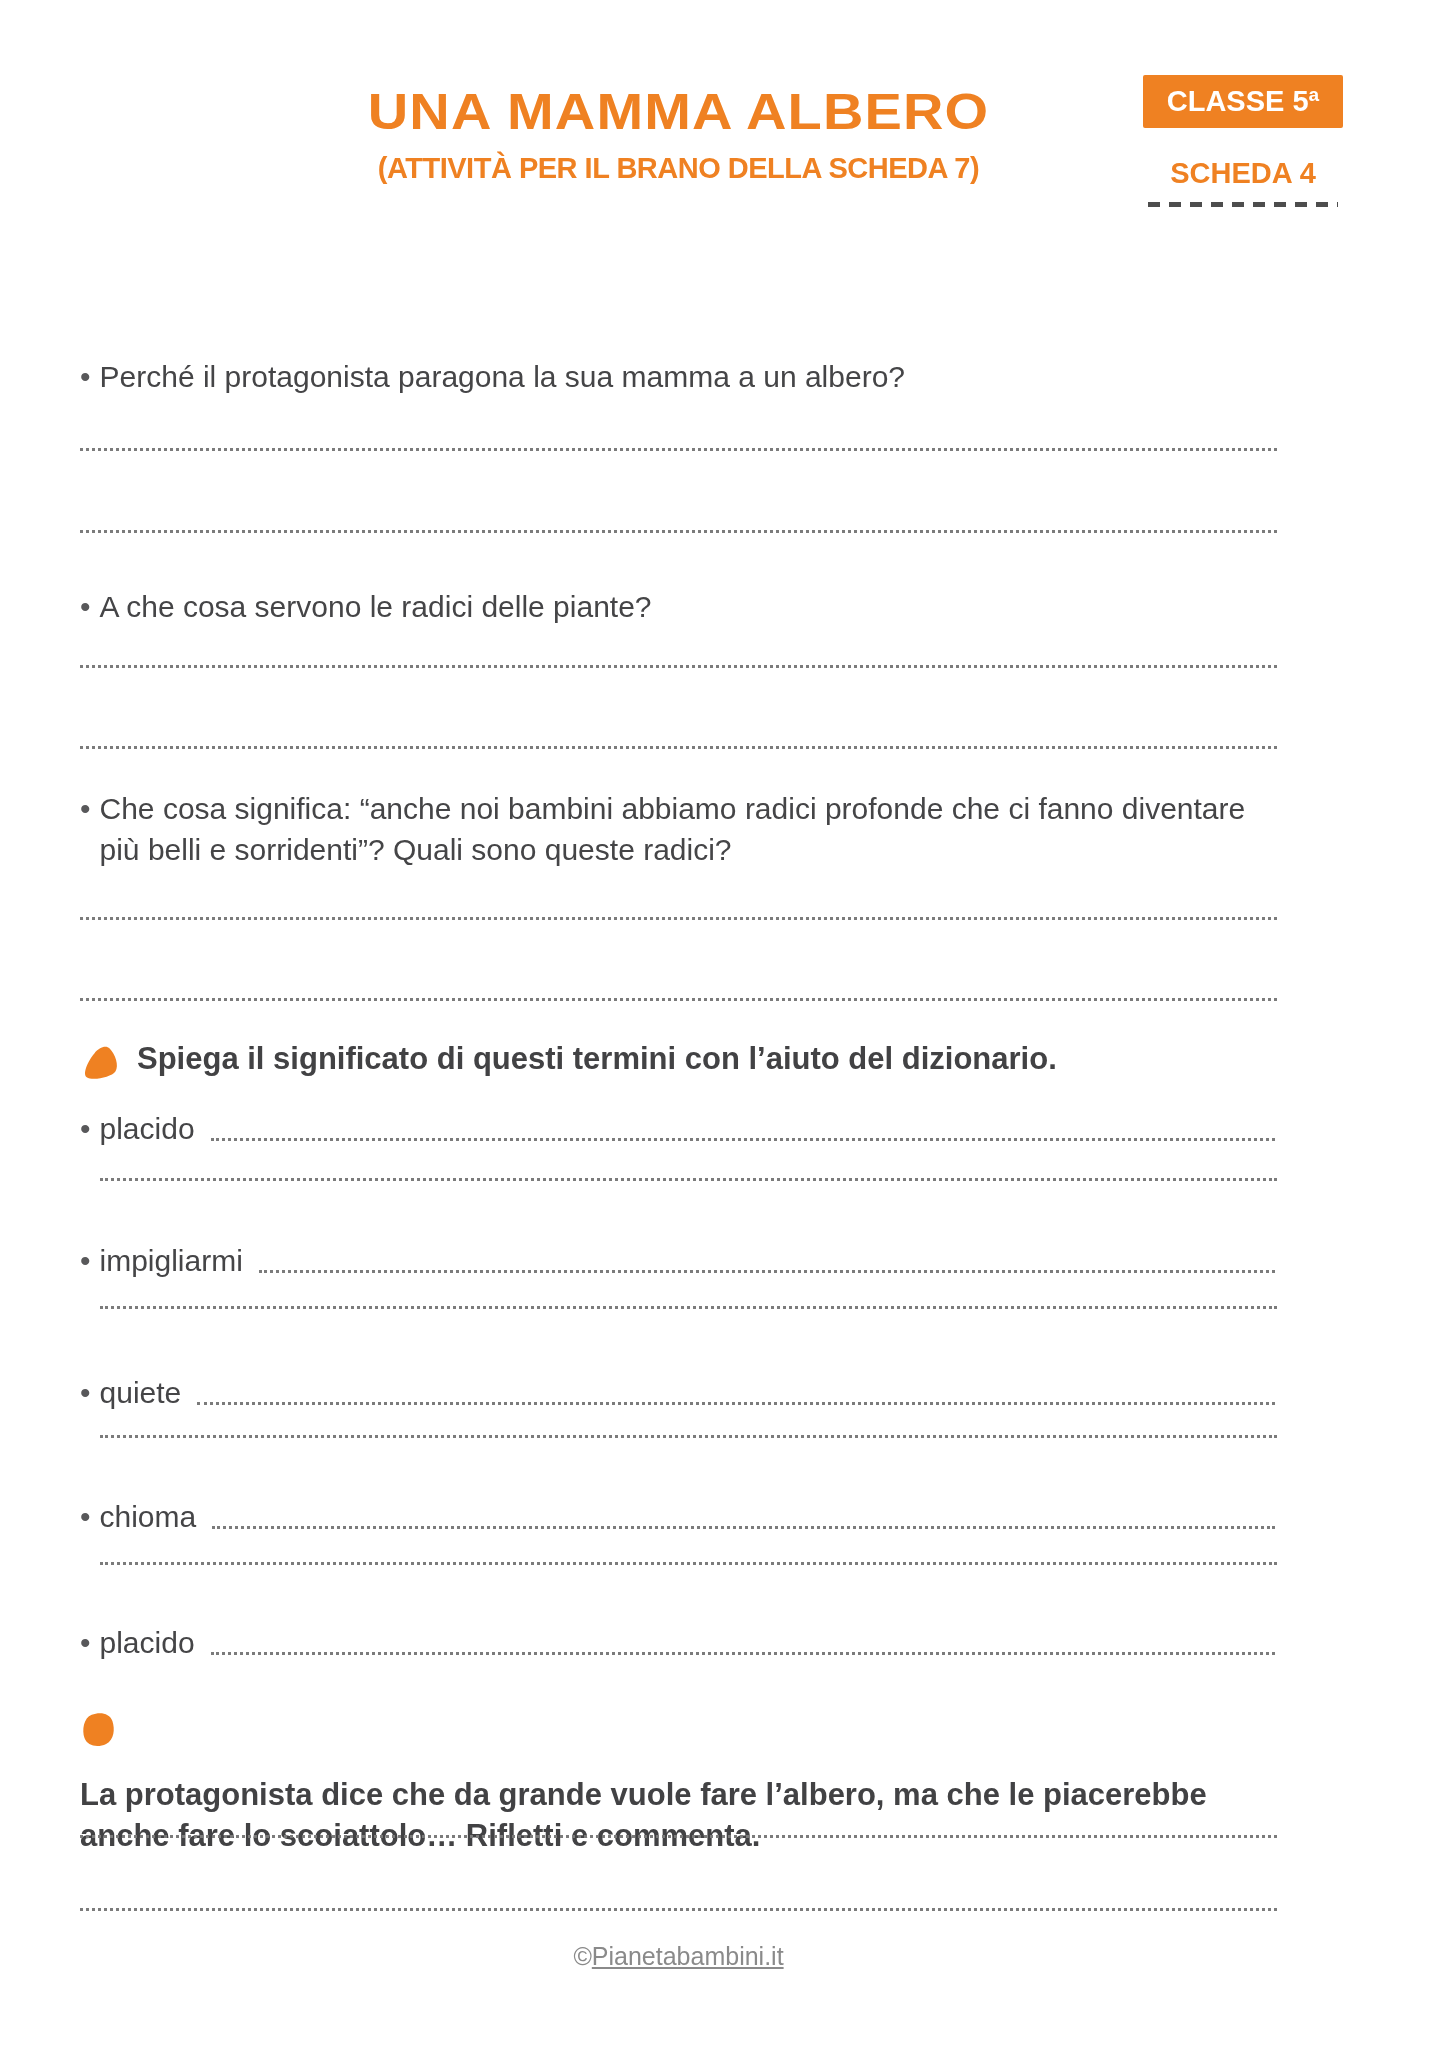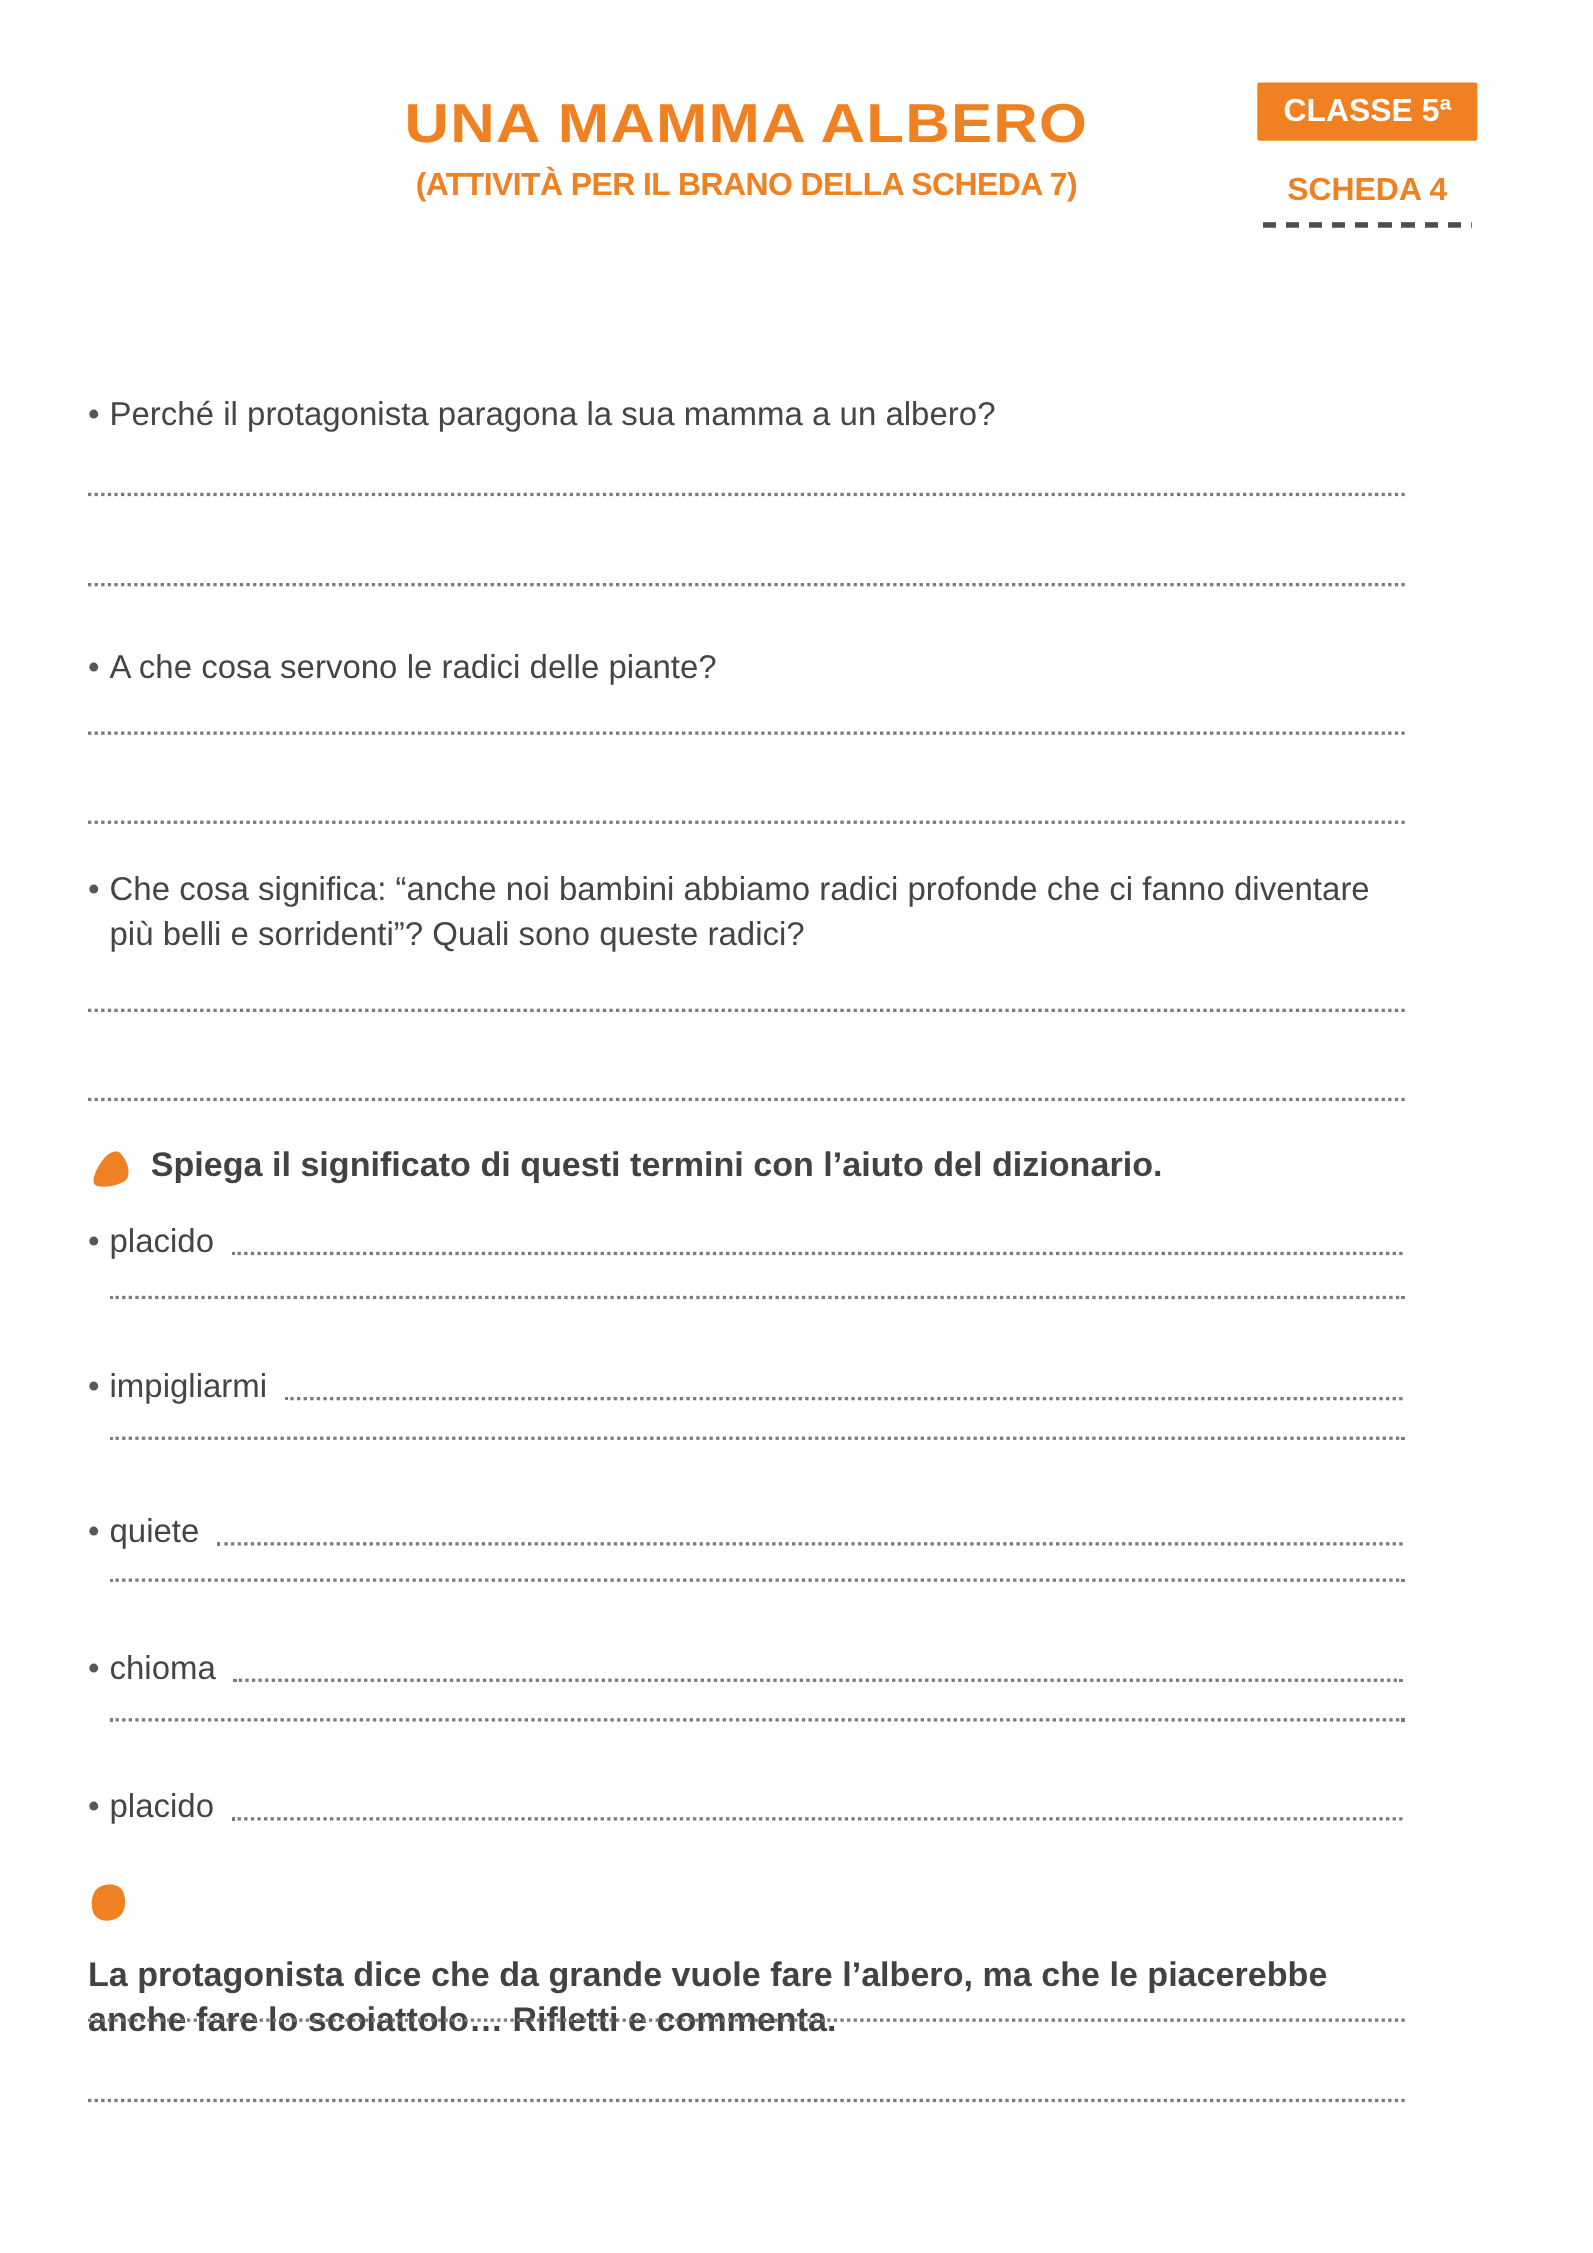--- a/index.html
+++ b/index.html
@@ -133,14 +133,17 @@
     <span class="icon">
       <svg width="36" height="42" viewBox="0 0 40 44">
           <path fill="#EF8122" d="M13 5 C22 1.5 33 3 36 12 C39 21 38 33 29 37.5 C20 42 8 40 5 31 C2 22 4 8.5 13 5 Z"></path>
         </svg>
     </span>
     <span class="itxt">La protagonista dice che da grande vuole fare l’albero, ma che le piacerebbe anche fare lo scoiattolo… Rifletti e commenta.</span>
   </div>
   <div class="abs ans-line" style="top:1835px;"></div>
   <div class="abs ans-line" style="top:1908px;"></div>
 
+  <div class="footer">
+    <span>©</span><span class="site">Pianetabambini.it</span>
+  </div>
 
 </div>
 
 </body></html>

